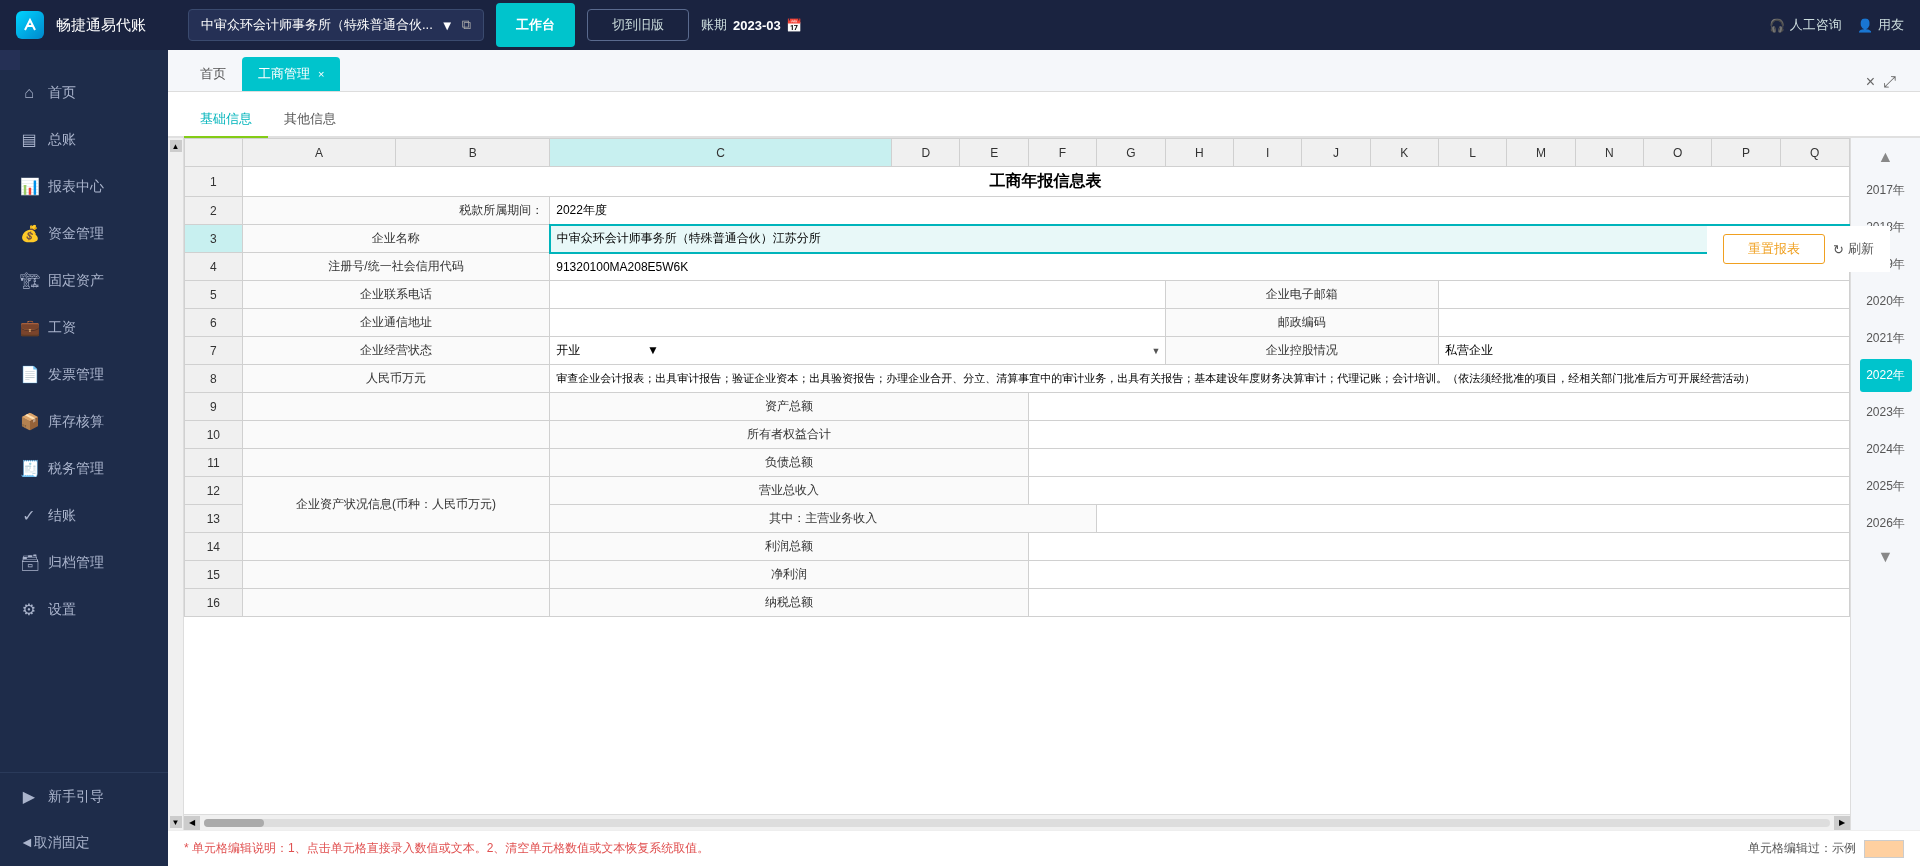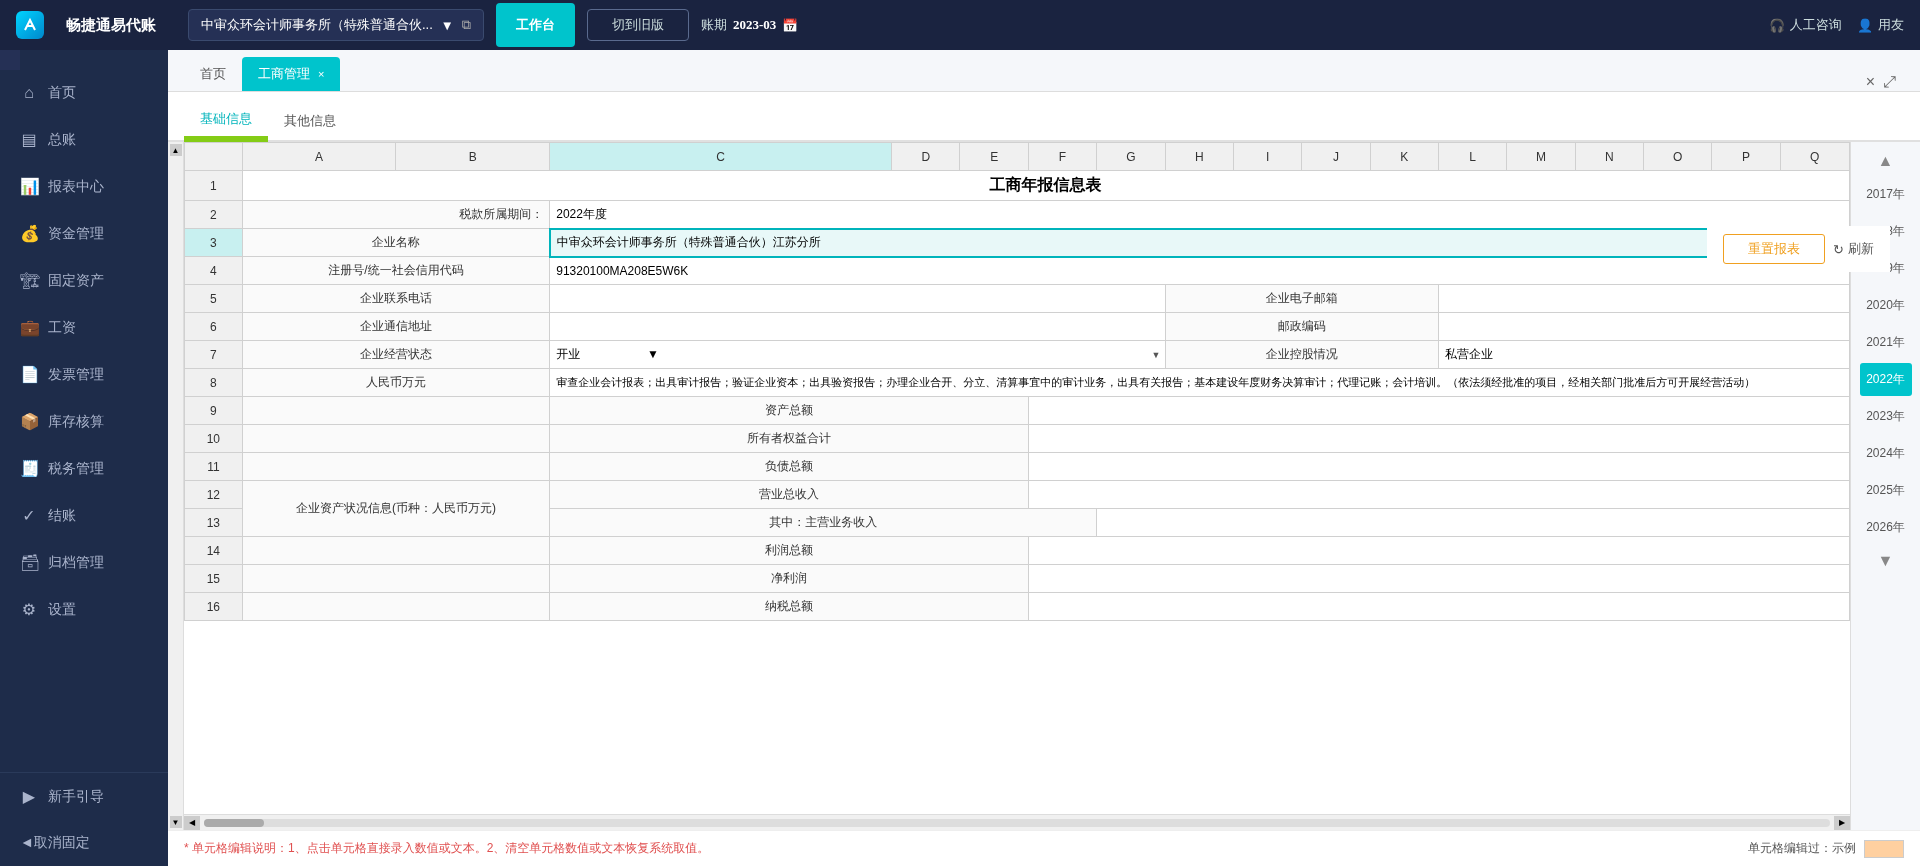--- a/index.html
+++ b/index.html
@@ -11,24 +11,24 @@
       background: #1a2340;
       display: flex;
       align-items: center;
       padding: 0 16px;
       gap: 12px;
       flex-shrink: 0;
     }
     .logo-area {
       display: flex;
       align-items: center;
-      gap: 22px;
+      gap: 12px;
       color: #fff;
       font-size: 15px;
-      font-weight: bold;
+      font-weight: normal;
       min-width: 160px;
     }
     .logo-icon {
       width: 28px;
       height: 28px;
       background: linear-gradient(135deg, #00d4ff, #0088cc);
       border-radius: 6px;
       display: flex;
       align-items: center;
       justify-content: center;
@@ -176,21 +176,21 @@
     .inner-tab {
       padding: 8px 16px;
       font-size: 13px;
       cursor: pointer;
       color: #555;
       border-bottom: 2px solid transparent;
       margin-bottom: -2px;
     }
     .inner-tab.active {
       color: #00b4bb;
-      border-bottom: 6px solid #84cc16;
+      border-bottom: 2px solid #84cc16;
     }
 
     
     .toolbar {
       display: flex;
       justify-content: flex-end;
       align-items: center;
       padding: 8px 16px;
       gap: 8px;
       background: #fff;
@@ -392,21 +392,21 @@
     <span class="company-name">中审众环会计师事务所（特殊普通合伙...</span>
     <span>▼</span>
     <span style="color:#aaa;">⧉</span>
   </div>
 
   <button class="workbench-btn">工作台</button>
   <button class="switch-btn">切到旧版</button>
 
   <div class="period-area">
     <span>账期</span>
-    <span style="font-weight:bold;color:#fff;font-family:Liberation Serif, serif;">2023-03</span>
+    <span style="font-weight:bold;color:#fff;">2023-03</span>
     <span style="cursor:pointer;color:#aaa;">📅</span>
   </div>
 
   <div class="header-right">
     <div class="user-service">
       <span>🎧</span>
       <span>人工咨询</span>
     </div>
     <div class="user-name">
       <span>👤</span>

